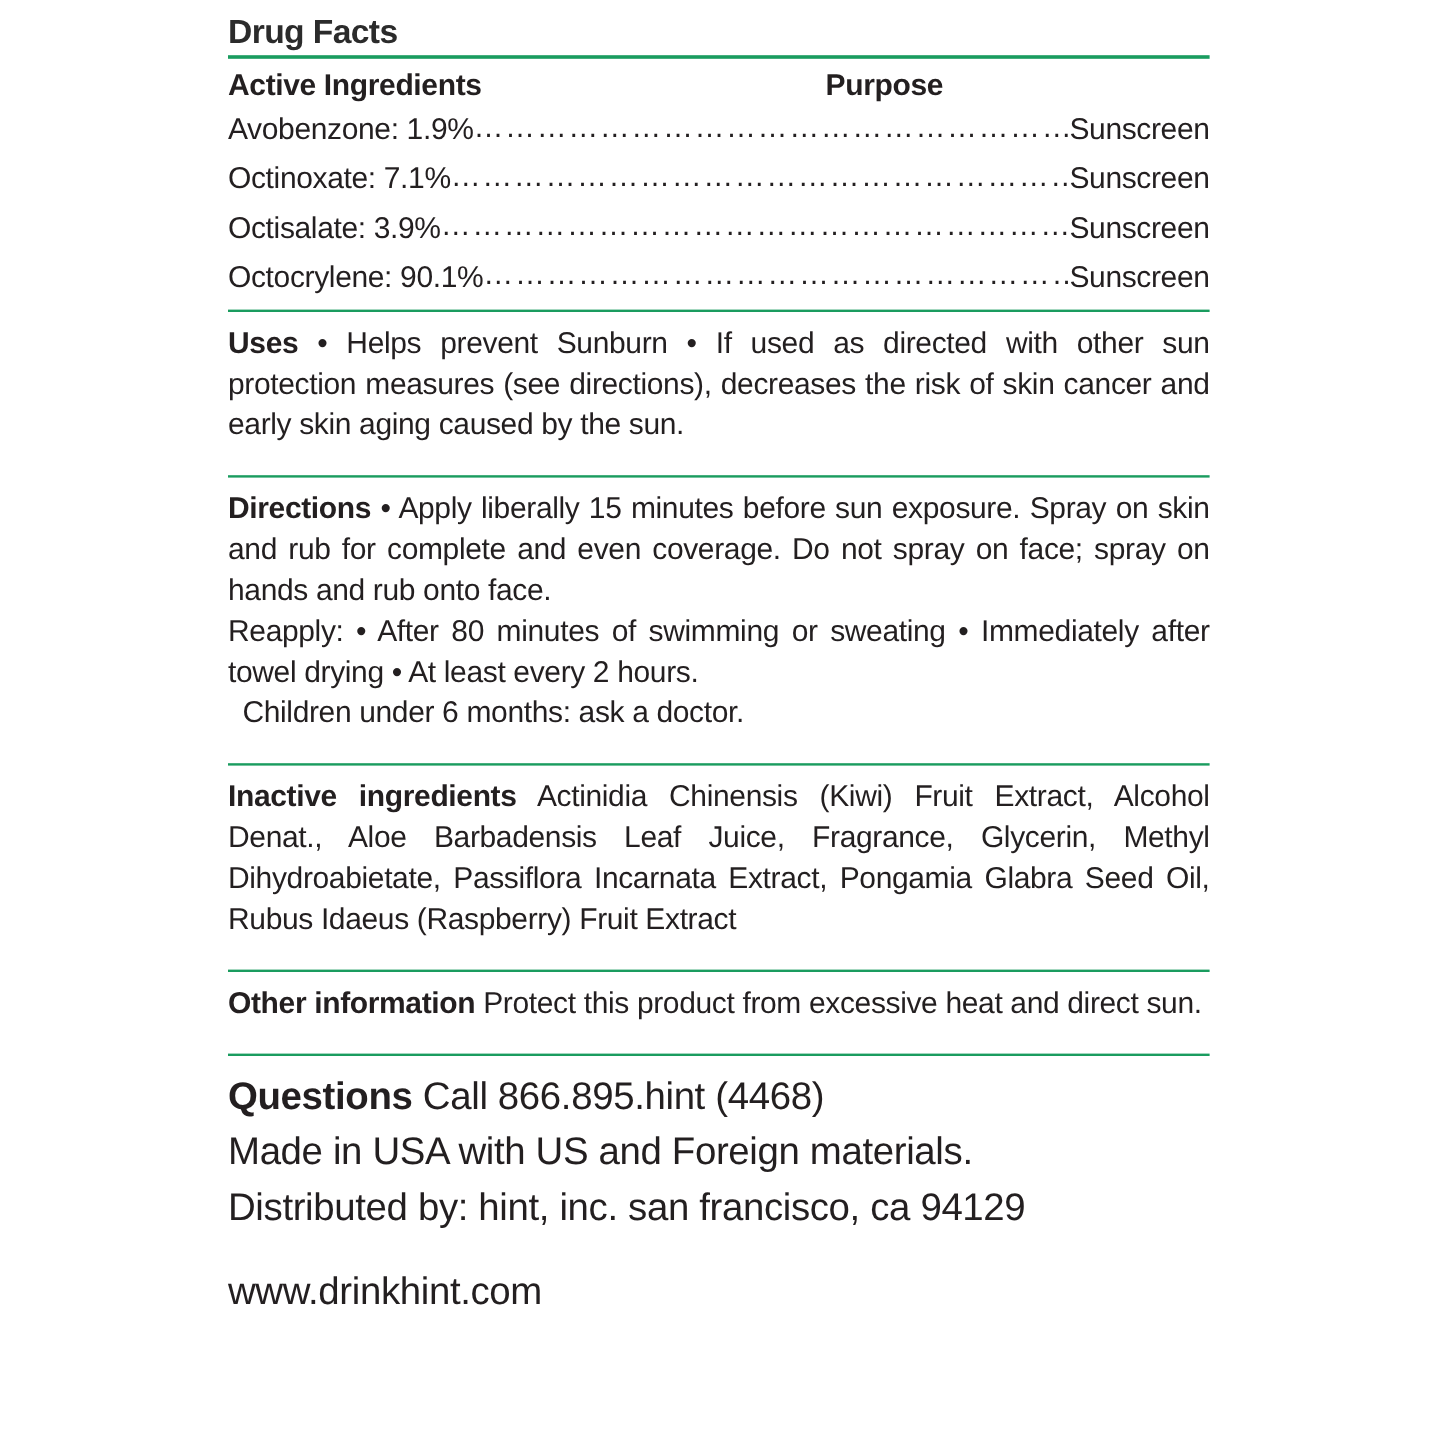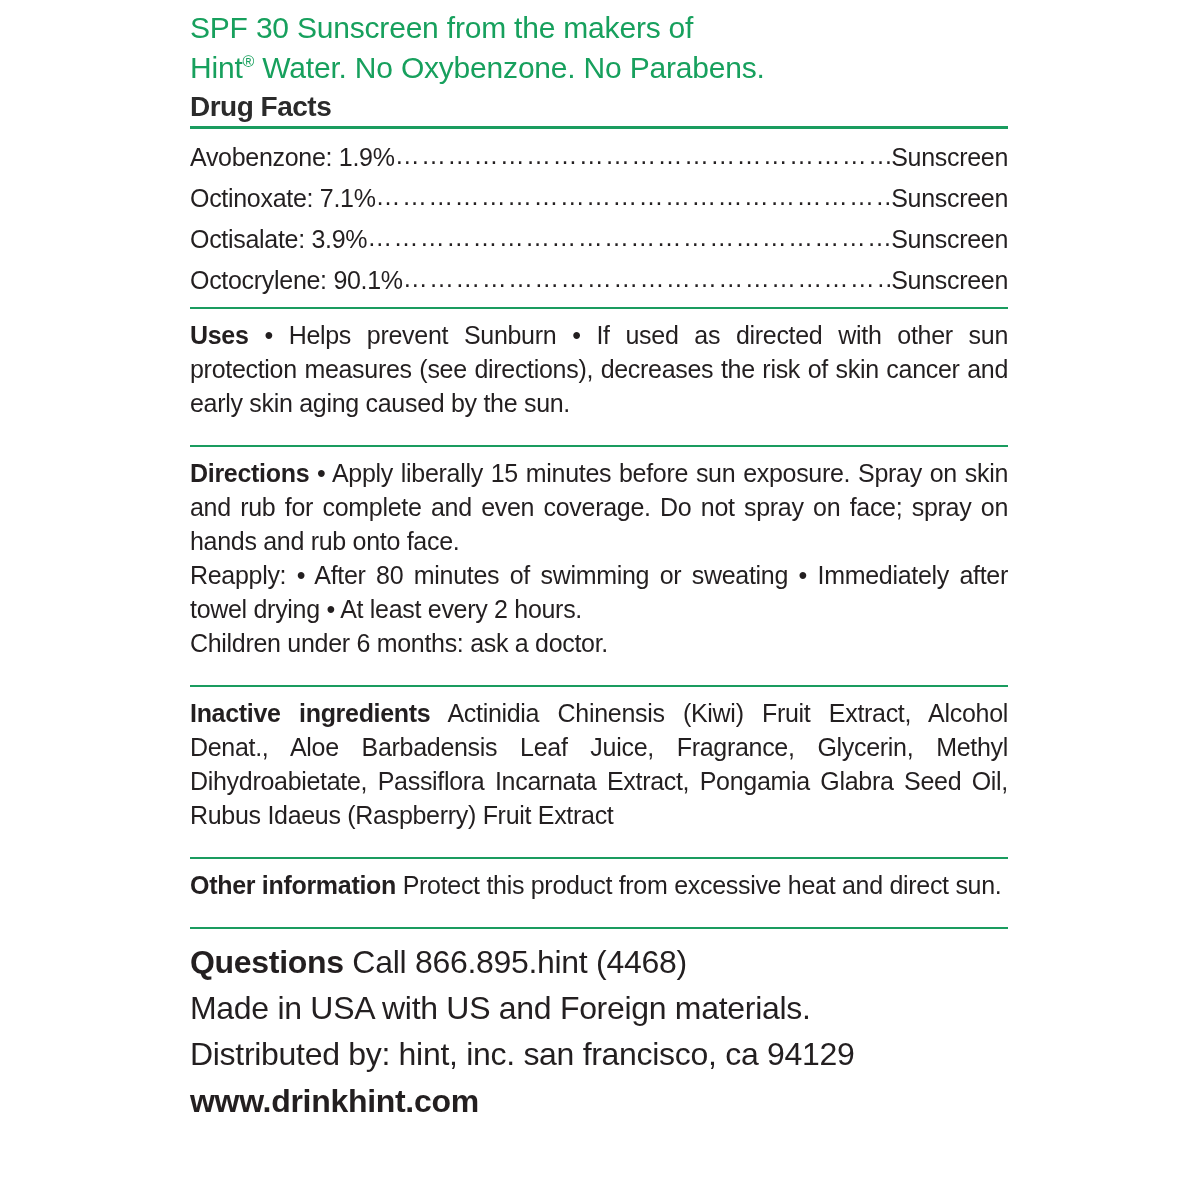--- a/index.html
+++ b/index.html
@@ -84,50 +84,50 @@
   }
   .act-row .purpose { flex: 0 0 auto; }
   p.body {
     margin: 0;
     font-size: 25px;
     line-height: 1.36;
     letter-spacing: -0.3px;
     text-align: justify;
     text-justify: inter-word;
   }
-  p.body.noj { text-align: left; }
+  p.body.noj { text-align: left; margin-left: 12px; }
   b.lead {
     font-weight: bold;
   }
   .foot {
     padding-top: 10px;
   }
   .foot p {
     margin: 0;
     font-size: 32px;
     line-height: 1.45;
     letter-spacing: -0.3px;
   }
-  .foot p.url { font-weight: bold; }
+  .foot p.url { font-weight: normal; margin-top: 24px; }
 </style>
 </head>
 <body>
 
 <div class="label">
 
-  <div class="promo">
-    <div>SPF 30 Sunscreen from the makers of</div>
-    <div><span>Hint</span><span class="reg">®</span><span> Water. No Oxybenzone. No Parabens.</span></div>
-  </div>
 
   <div class="drugfacts">Drug Facts</div>
 
   <hr class="rule">
 
   <div class="actives">
+    <div class="act-head">
+      <span class="col-a">Active Ingredients</span>
+      <span>Purpose</span>
+    </div>
     <div class="act-row">
       <span class="name">Avobenzone: 1.9%</span>
       <span class="leader">……………………………………………………</span>
       <span class="purpose">Sunscreen</span>
     </div>
     <div class="act-row">
       <span class="name">Octinoxate: 7.1%</span>
       <span class="leader">……………………………………………………</span>
       <span class="purpose">Sunscreen</span>
     </div>

